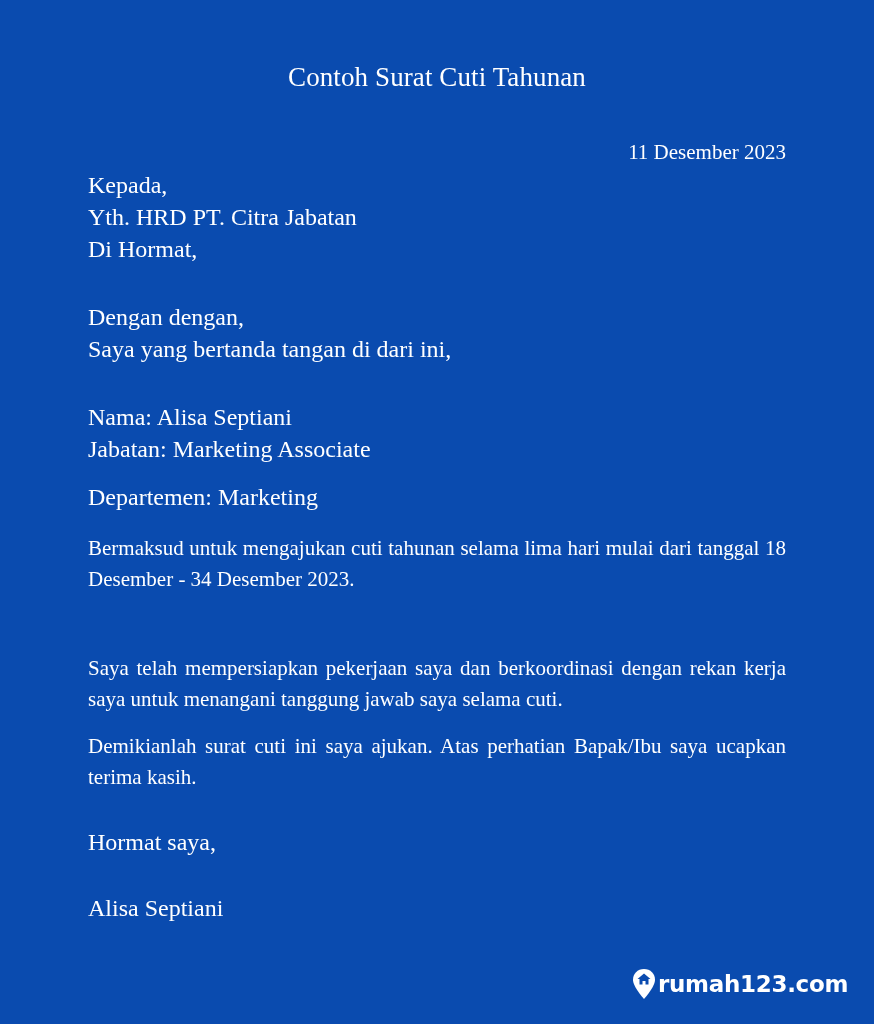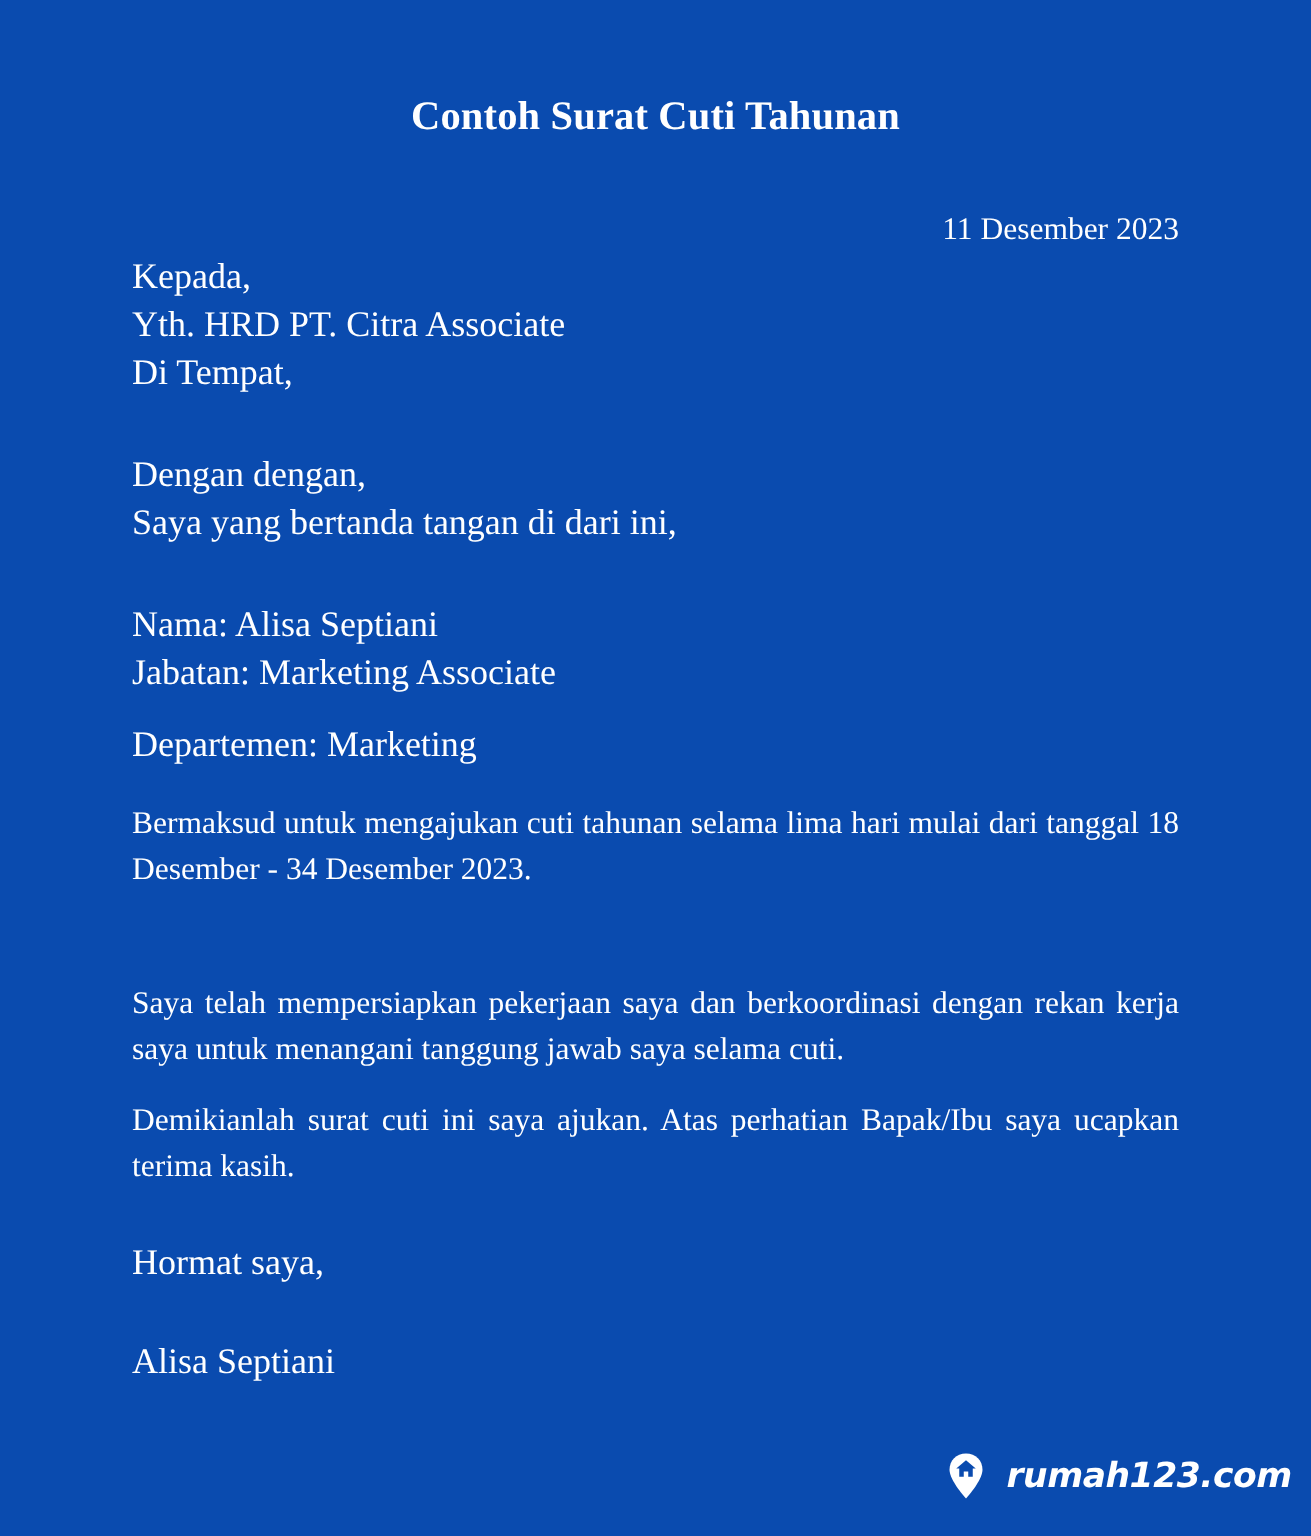--- a/index.html
+++ b/index.html
@@ -5,21 +5,21 @@
     html, body { margin: 0; padding: 0; }
     body {
       width: 874px; height: 1024px; overflow: hidden;
       background: #0a4baf;
       color: #ffffff;
       font-family: "Liberation Serif", serif;
       position: relative;
     }
     .title {
       position: absolute; left: 0; top: 62px; width: 874px;
-      text-align: center; font-weight: bold; font-size: 27px;
+      text-align: center; font-weight: normal; font-size: 27px;
       letter-spacing: 0.1px;
     }
     .date {
       position: absolute; right: 88px; top: 140px;
       font-size: 21px;
       text-align: center;
     }
     .line {
       position: absolute; left: 88px; font-size: 24px; white-space: nowrap;
     }
@@ -27,32 +27,32 @@
       position: absolute; left: 88px; width: 698px; font-size: 21px;
       line-height: 31px; text-align: justify; text-align-last: left;
     }
     .logo {
       position: absolute; left: 632px; top: 966px; height: 36px;
       display: flex; align-items: center;
     }
     .logo svg { display: block; }
     .logo-text {
       font-family: "DejaVu Sans", sans-serif; font-weight: bold;
-      font-size: 23px; margin-left: 15px; letter-spacing: -0.3px; font-style: italic;
+      font-size: 23px; margin-left: 2px; letter-spacing: -0.3px;
     }
   </style>
 </head>
 <body>
 
 <div class="title">Contoh Surat Cuti Tahunan</div>
 <div class="date">11 Desember 2023</div>
 
 <div class="line" style="top:172px">Kepada,</div>
-<div class="line" style="top:204px">Yth. HRD PT. Citra Associate</div>
-<div class="line" style="top:236px">Di Tempat,</div>
+<div class="line" style="top:204px">Yth. HRD PT. Citra Jabatan</div>
+<div class="line" style="top:236px">Di Hormat,</div>
 
 <div class="line" style="top:304px">Dengan dengan,</div>
 <div class="line" style="top:336px">Saya yang bertanda tangan di dari ini,</div>
 
 <div class="line" style="top:404px">Nama: Alisa Septiani</div>
 <div class="line" style="top:436px">Jabatan: Marketing Associate</div>
 <div class="line" style="top:484px">Departemen: Marketing</div>
 
 <div class="para" style="top:533px">Bermaksud untuk mengajukan cuti tahunan selama lima hari mulai dari tanggal 18 Desember - 34 Desember 2023.</div>
 <div class="para" style="top:653px">Saya telah mempersiapkan pekerjaan saya dan berkoordinasi dengan rekan kerja saya untuk menangani tanggung jawab saya selama cuti.</div>

